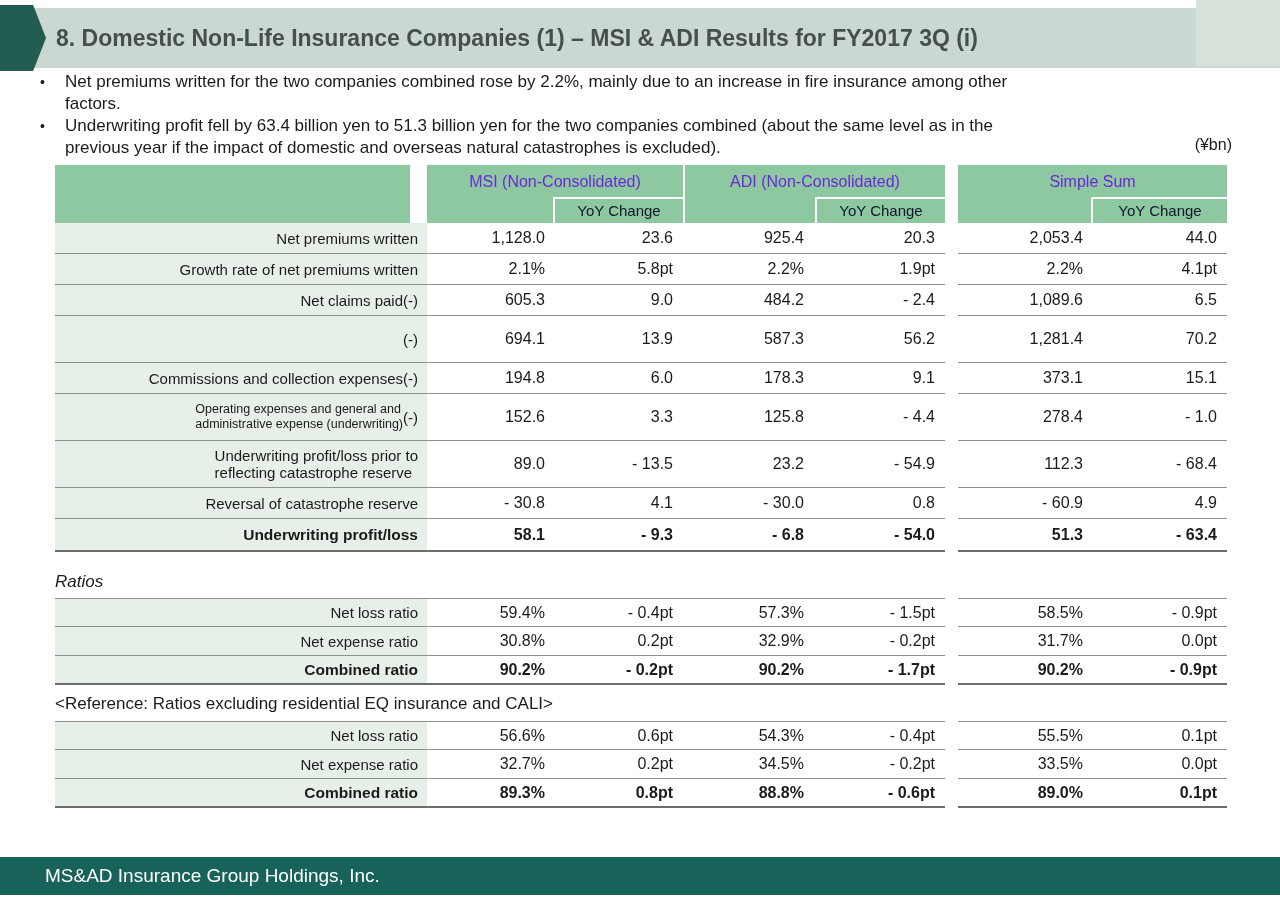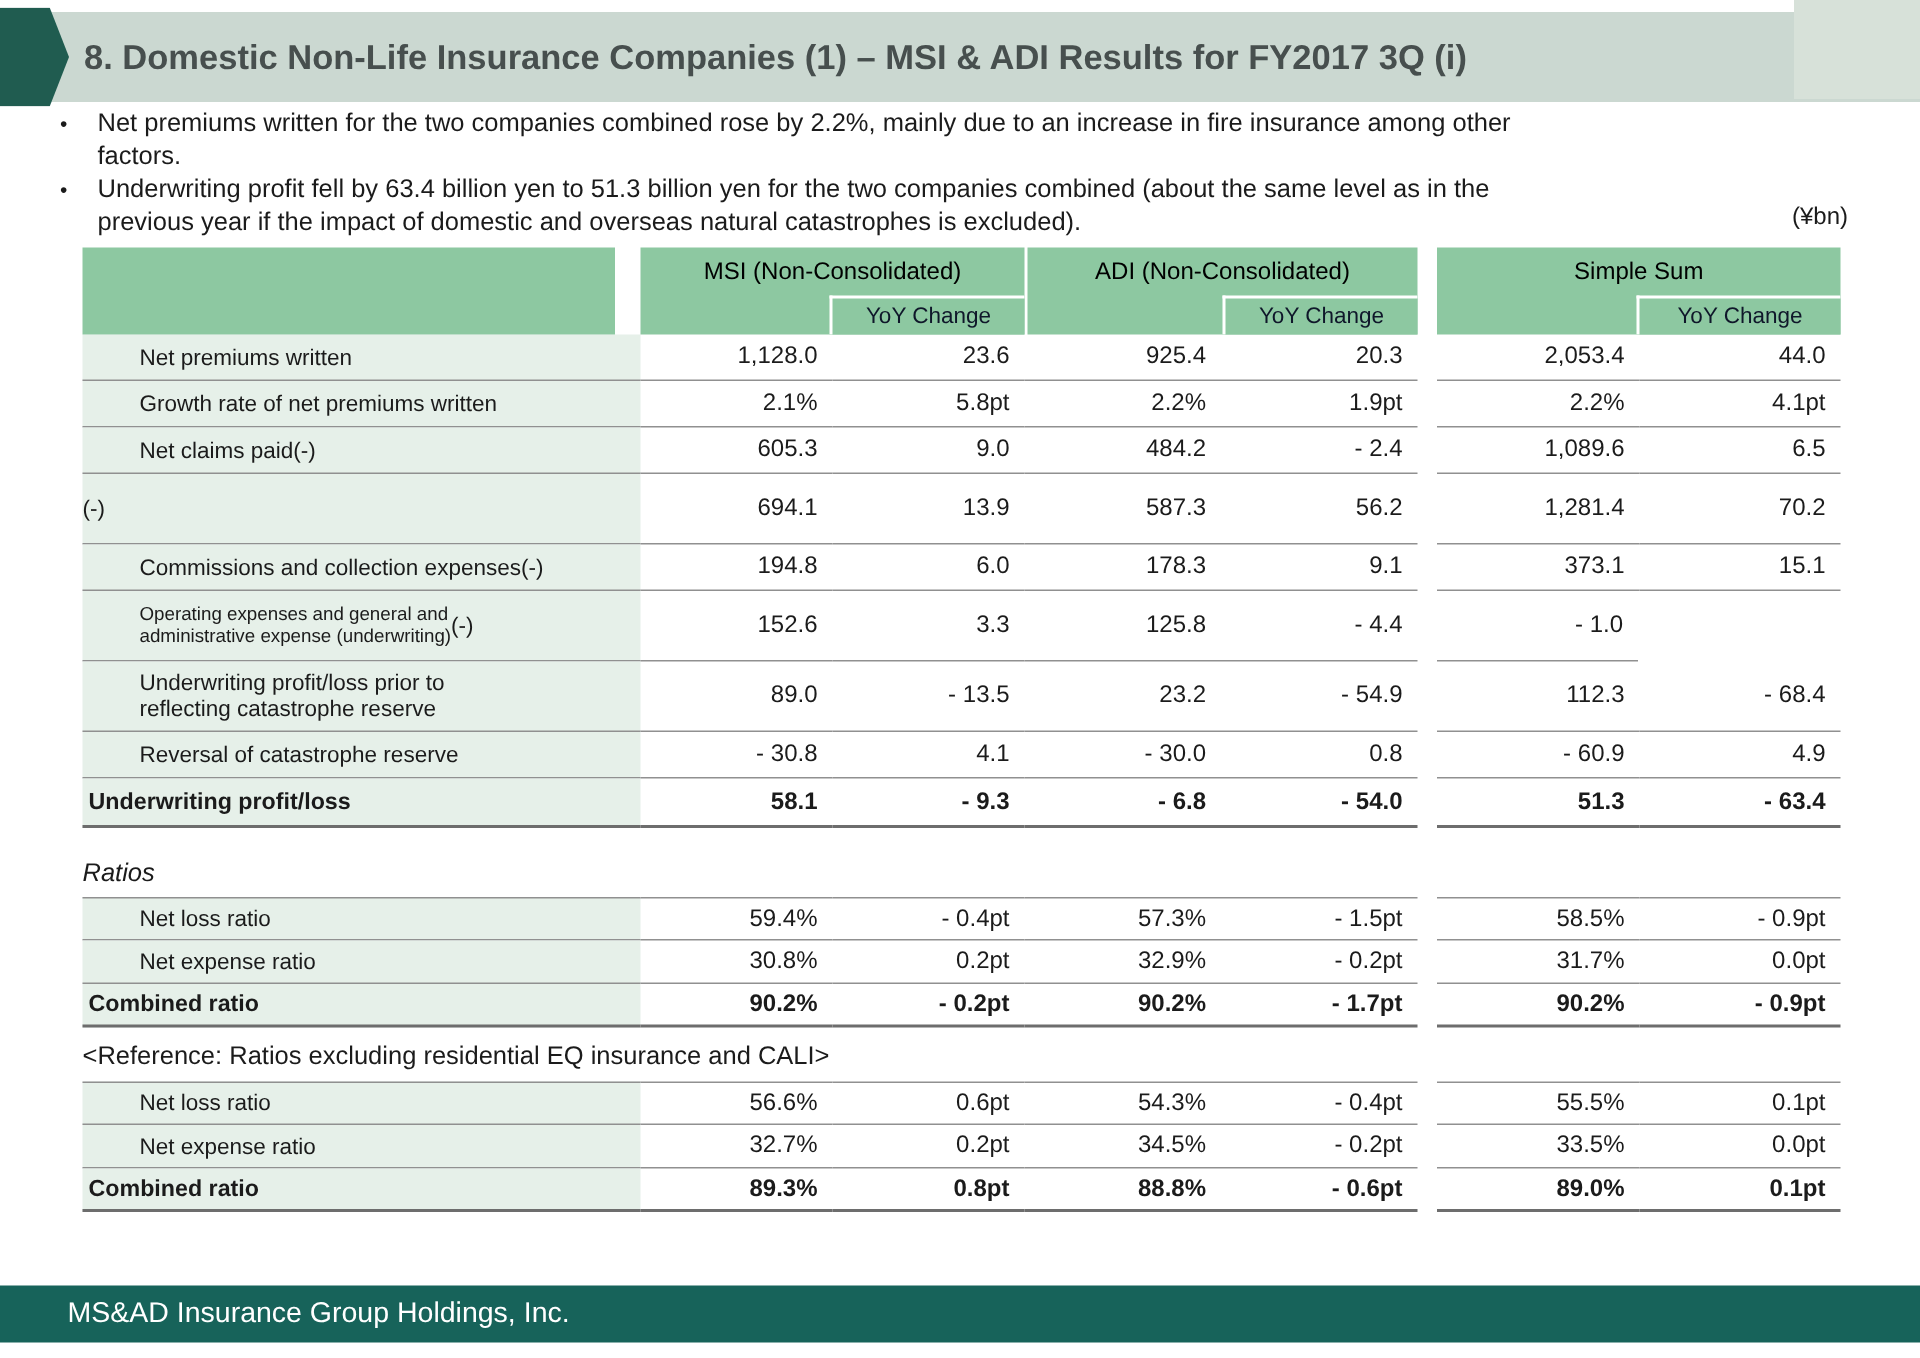--- a/index.html
+++ b/index.html
@@ -22,32 +22,32 @@
   .unit{position:absolute;right:48px;top:136px;font-size:16px;}
 
   
   .mtable{position:absolute;left:55px;top:165px;width:1172px;}
   .thead{position:relative;height:58px;}
   .hblock{position:absolute;top:0;height:58px;background:#8dc8a1;}
   .hb-corner{left:0;width:355px;}
   .hb-msi{left:372px;width:256px;}
   .hb-adi{left:630px;width:260px;}
   .hb-ss{left:903px;width:269px;}
-  .gtitle{height:32px;line-height:34px;text-align:center;font-size:16px;color:#000000;}
+  .gtitle{height:32px;line-height:34px;text-align:center;font-size:16px;color:#6d28d9;}
   .yoybox{position:absolute;right:0;bottom:0;height:26px;width:130px;background:#8dc8a1;
           border-left:2px solid #fff;border-top:2px solid #fff;box-sizing:border-box;
           text-align:center;font-size:15px;line-height:24px;color:#0f172a;}
   .hb-ss .yoybox{width:136px;}
 
   .trow{display:flex;height:31px;}
   .trow.tall{height:47px;}
   .trow.bold{height:33px;}
   .cell{box-sizing:border-box;display:flex;align-items:center;border-bottom:1px solid #909090;}
   .gapcell{width:13px;}
-  .label-cell{width:372px;background:#e6f0e9;justify-content:flex-start;}
+  .label-cell{width:372px;background:#e6f0e9;justify-content:flex-end;}
   .lbl{padding-left:38px;font-size:15px;line-height:17px;white-space:pre-line;}
   .neg{padding-right:9px;font-size:15px;}
   .num{justify-content:flex-end;padding-right:10px;font-size:16px;}
   .c-msi-v{width:128px;} .c-msi-y{width:128px;}
   .c-adi-v{width:131px;} .c-adi-y{width:131px;}
   .c-ss-v{width:135px;}  .c-ss-y{width:134px;}
   .trow.small .lbl{font-size:12.5px;line-height:15px;}
   .trow.bold .lbl{padding-left:4px;font-weight:bold;font-size:15.5px;}
   .trow.bold .num{font-weight:bold;}
   .trow.bold .cell{border-bottom:2px solid #6d6d6d;}
@@ -175,20 +175,21 @@
     <div class="cell label-cell">
       <span class="lbl">Operating expenses and general and
 administrative expense (underwriting)</span>
       <span class="neg">(-)</span>
     </div>
     <div class="cell num c-msi-v">152.6</div>
     <div class="cell num c-msi-y">3.3</div>
     <div class="cell num c-adi-v">125.8</div>
     <div class="cell num c-adi-y">- 4.4</div>
     <div class="gapcell"></div>
+    <div class="cell num c-ss-v">278.4</div>
     <div class="cell num c-ss-y">- 1.0</div>
   </div>
         <div class="trow tall">
     <div class="cell label-cell">
       <span class="lbl">Underwriting profit/loss prior to
 reflecting catastrophe reserve</span>
       <span class="neg"></span>
     </div>
     <div class="cell num c-msi-v">89.0</div>
     <div class="cell num c-msi-y">- 13.5</div>

